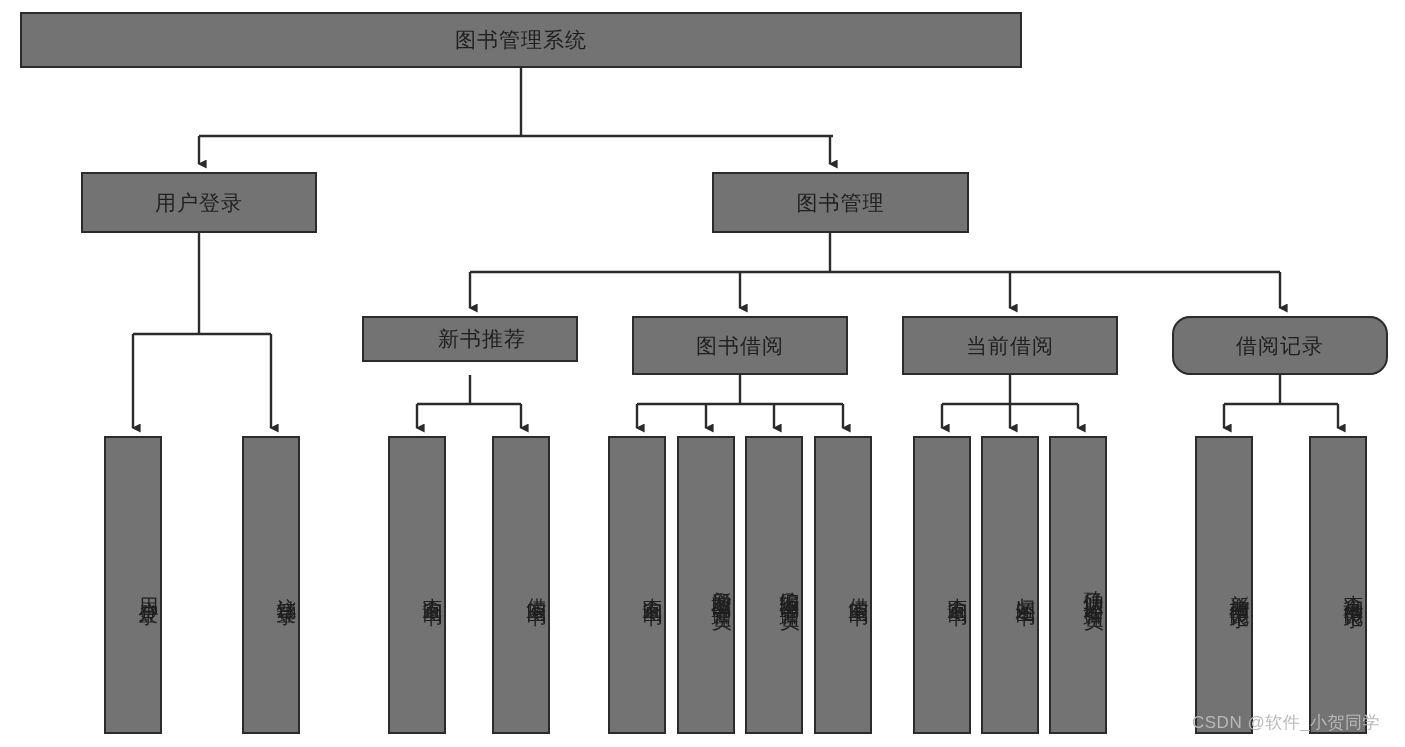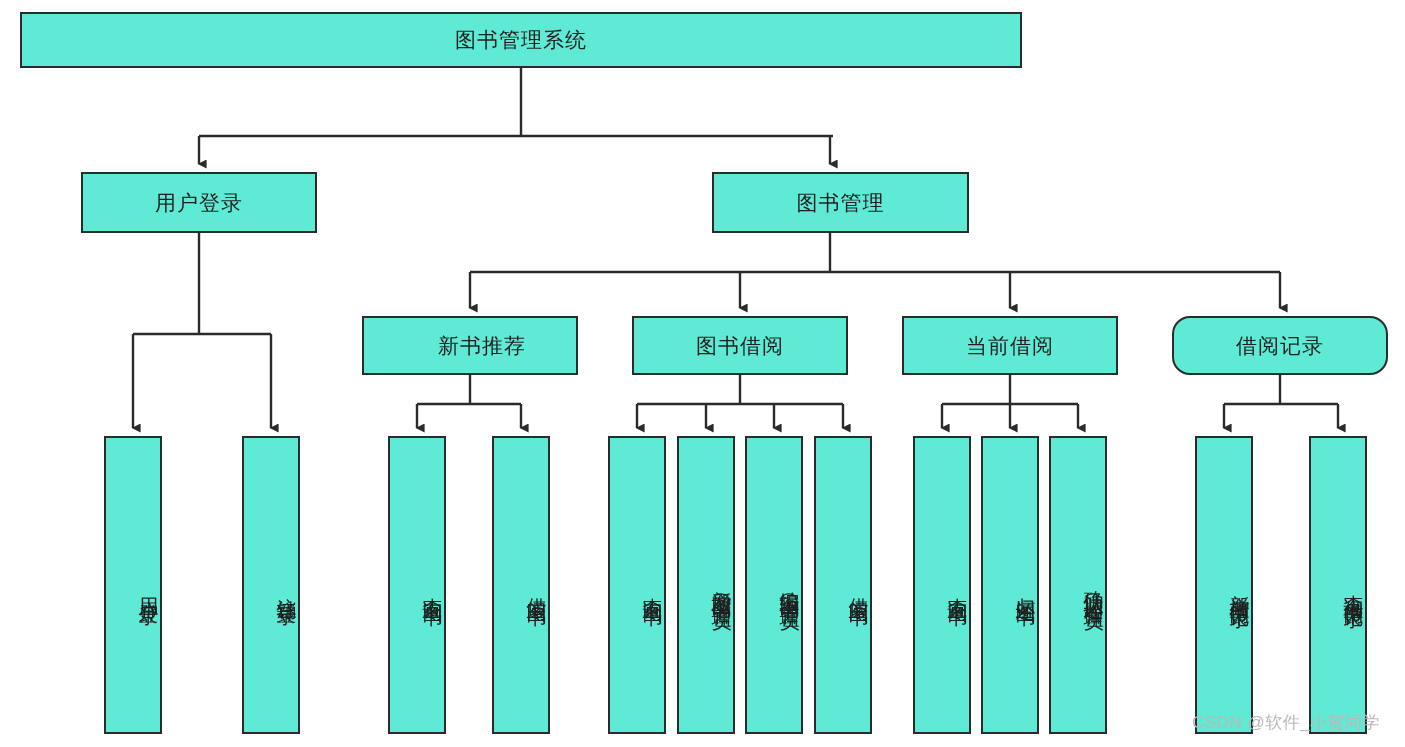--- a/index.html
+++ b/index.html
@@ -9,21 +9,21 @@
     color:#1a1a1a;
     position:relative;
     overflow:hidden;
   }
   #diagram{
     position:absolute;left:0;top:0;width:1405px;height:747px;
   }
   .node{
     position:absolute;
     box-sizing:border-box;
-    background:#5eead4;
+    background:#737373;
     border:2px solid #2b2b2b;
     display:flex;
     align-items:center;
     justify-content:center;
     text-align:left;
     color:#1f1f1f;
   }
   .node.h{
     font-size:21px;
     letter-spacing:1px;
@@ -117,21 +117,21 @@
     <span>图书管理系统</span>
   </div>
 
   <div class="node h" style="left:81px;top:172px;width:236px;height:61px;">
     <span>用户登录</span>
   </div>
   <div class="node h" style="left:712px;top:172px;width:257px;height:61px;">
     <span>图书管理</span>
   </div>
 
-  <div class="node h" style="left:362px;top:316px;width:216px;height:59px;padding-left:24px;">
+  <div class="node h" style="left:362px;top:316px;width:216px;height:46px;padding-left:24px;">
     <span>新书推荐</span>
   </div>
   <div class="node h" style="left:902px;top:316px;width:216px;height:59px;">
     <span>当前借阅</span>
   </div>
   <div class="node h" style="left:632px;top:316px;width:216px;height:59px;">
     <span>图书借阅</span>
   </div>
   <div class="node h" style="left:1172px;top:316px;width:216px;height:59px;border-radius:18px;">
     <span>借阅记录</span>

